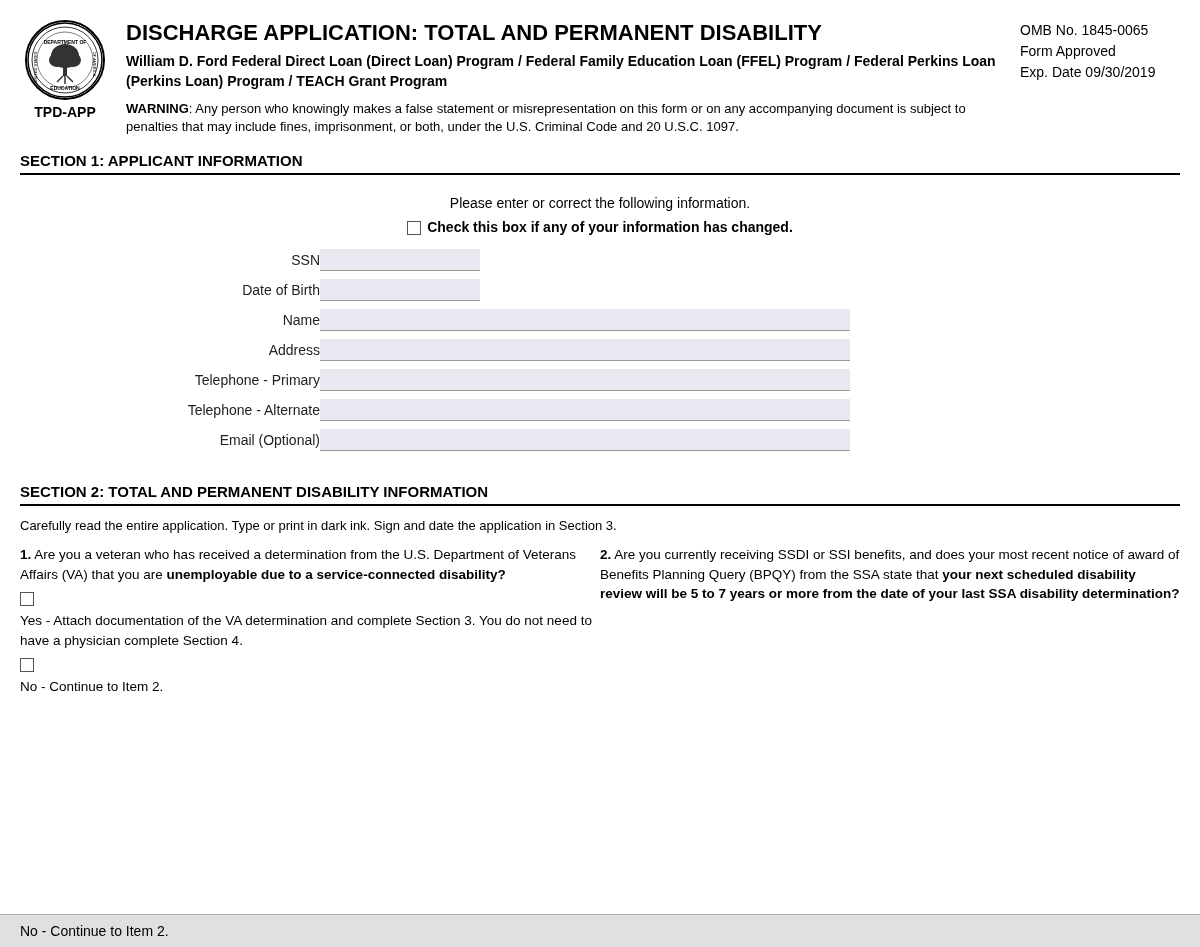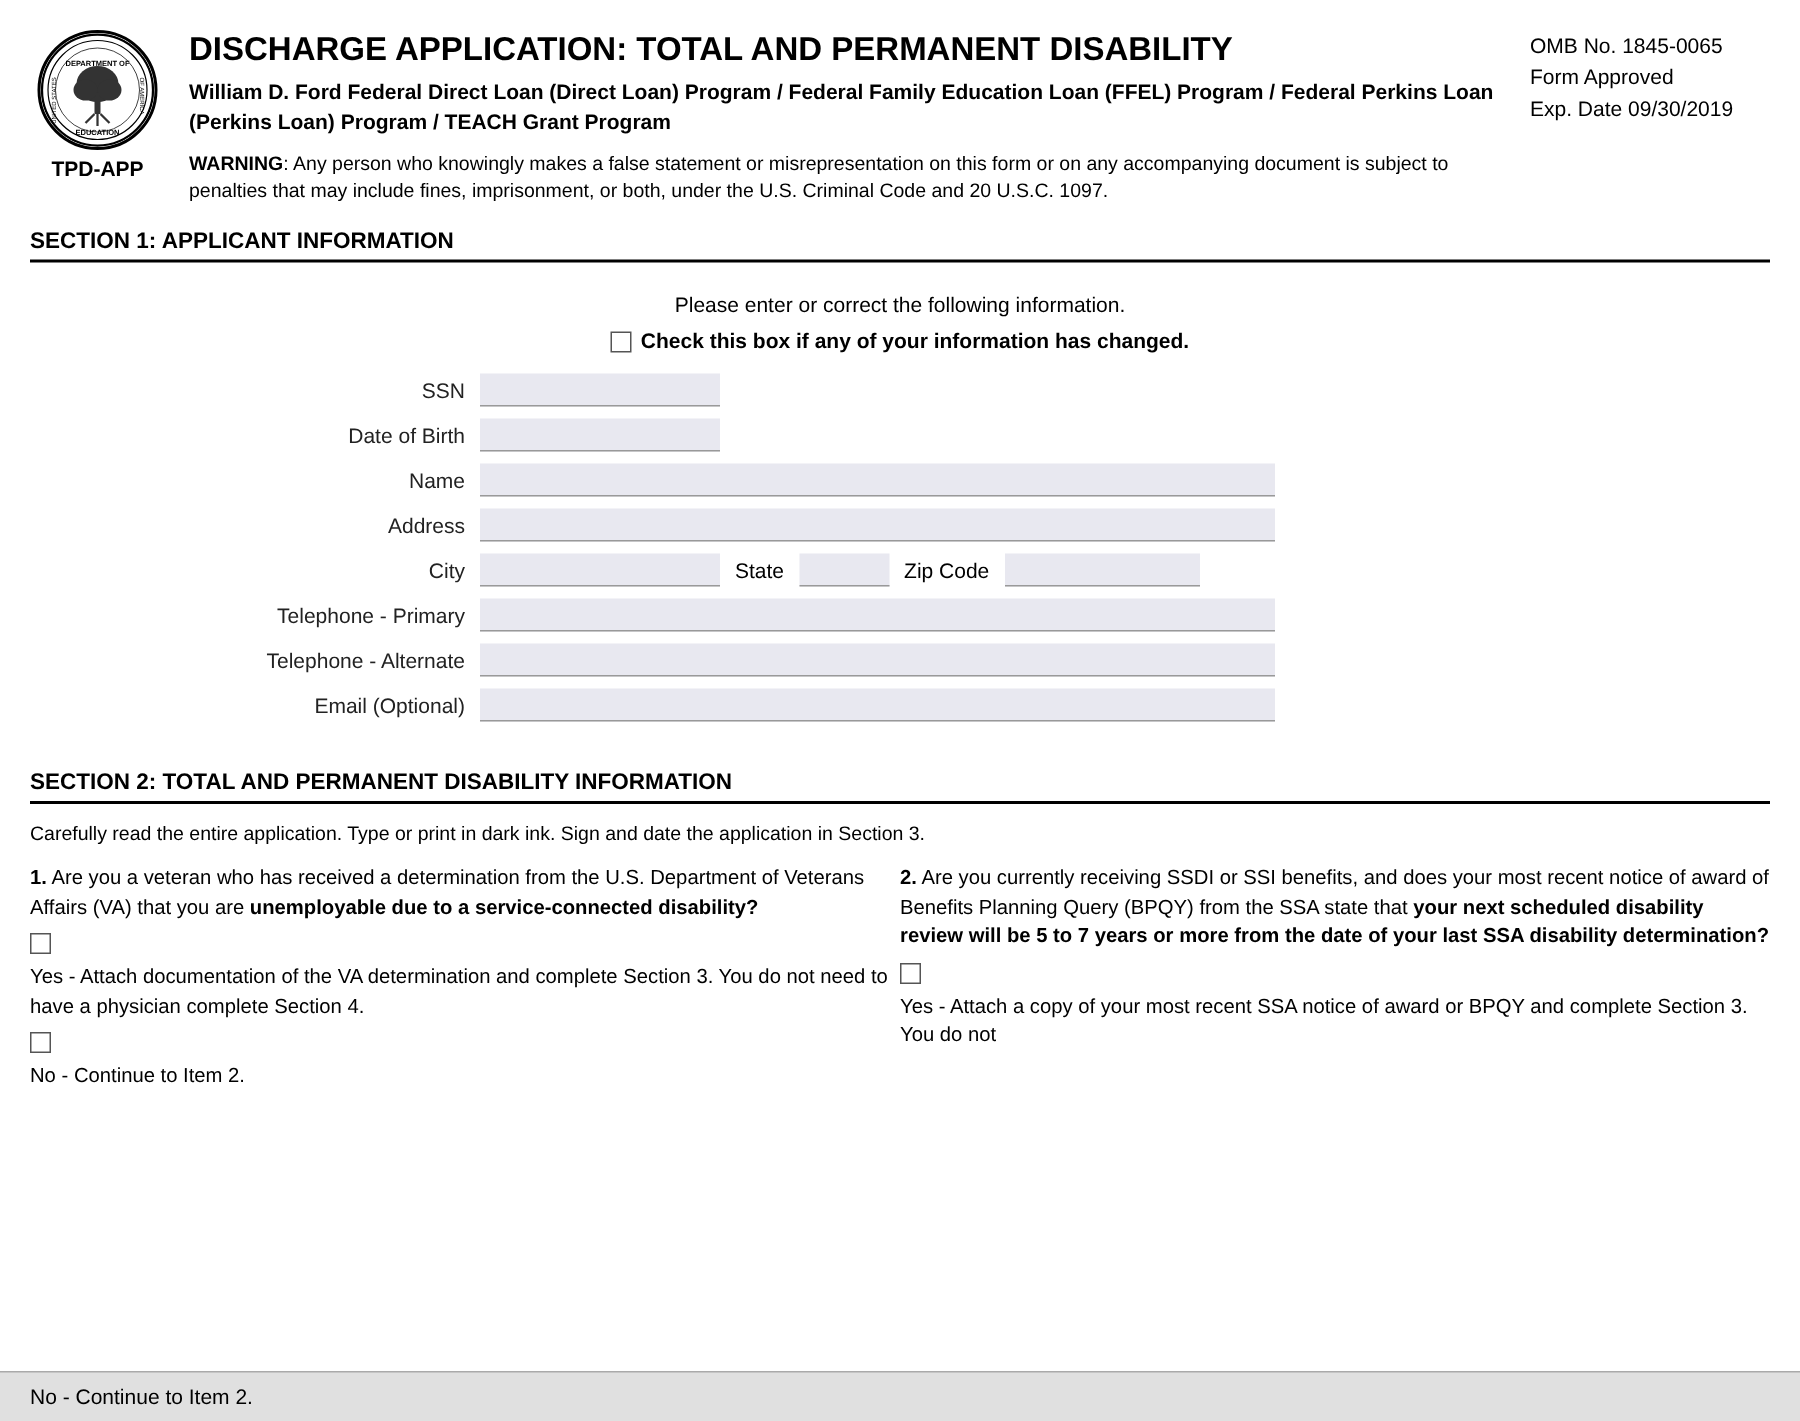--- a/index.html
+++ b/index.html
@@ -117,21 +117,20 @@
 
     
     .field-row {
       display: flex;
       align-items: center;
       margin-bottom: 8px;
     }
     .field-label {
       text-align: right;
       min-width: 300px;
-      padding-right: 10px;
       font-size: 14px;
       color: #222;
     }
     .field-input {
       background: #e8e8f0;
       border: none;
       border-bottom: 1.5px solid #999;
       height: 22px;
       font-size: 13px;
       padding: 2px 4px;
@@ -285,30 +284,20 @@
   <div class="field-row">
     <div class="field-label">Name</div>
     <input class="field-input field-input-long" type="text" value="" style="">
   </div>
 
   <div class="field-row">
     <div class="field-label">Address</div>
     <input class="field-input field-input-long" type="text" value="" style="">
   </div>
 
-  <div class="field-row">
-    <div class="field-label">City</div>
-    <div class="city-state-zip">
-      <input class="field-input city-input" type="text" value="" style="">
-      <span class="state-label-inline">State</span>
-      <input class="field-input state-input" type="text" value="" style="">
-      <span class="zip-label-inline">Zip Code</span>
-      <input class="field-input zip-input" type="text" value="" style="">
-    </div>
-  </div>
 
   <div class="field-row">
     <div class="field-label">Telephone - Primary</div>
     <input class="field-input field-input-long" type="text" value="" style="">
   </div>
 
   <div class="field-row">
     <div class="field-label">Telephone - Alternate</div>
     <input class="field-input field-input-long" type="text" value="" style="">
   </div>
@@ -338,23 +327,19 @@
       <div class="checkbox-box"></div>
       <span>No - Continue to Item 2.</span>
     </div>
   </div>
 
   <div class="section2-col">
     <p>
       <span class="question-num">2.</span>
       <span>Are you currently receiving SSDI or SSI benefits, and does your most recent notice of award of Benefits Planning Query (BPQY) from the SSA state that </span><span class="bold">your next scheduled disability review will be 5 to 7 years or more from the date of your last SSA disability determination?</span>
     </p>
-    <div class="checkbox-item">
-      <div class="checkbox-box"></div>
-      <span>Yes - Attach a copy of your most recent SSA notice of award or BPQY and complete Section 3. You do not</span>
-    </div>
   </div>
 </div>
 
 <div style="height:50px;"></div>
 <div class="bottom-bar">
   <span>No - Continue to Item 2.</span>
 </div>
 
 </body></html>

